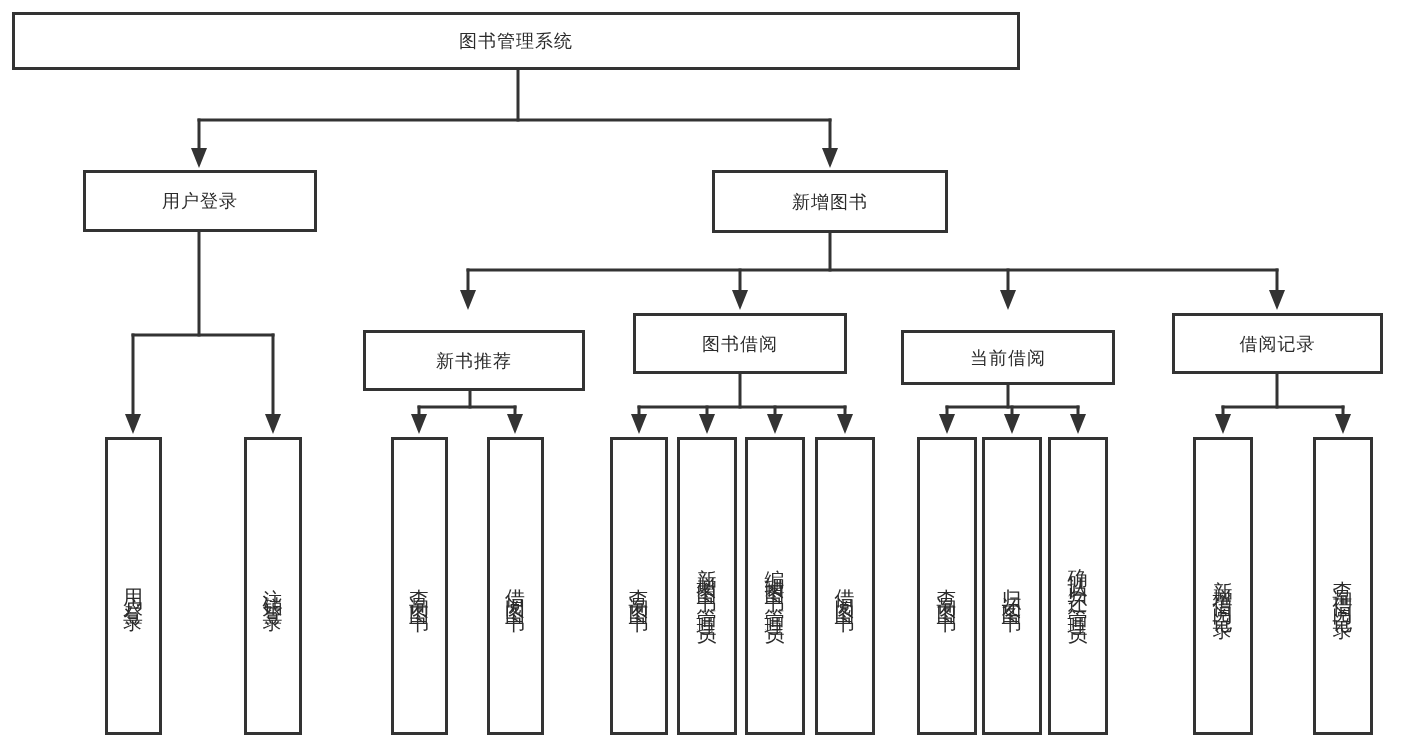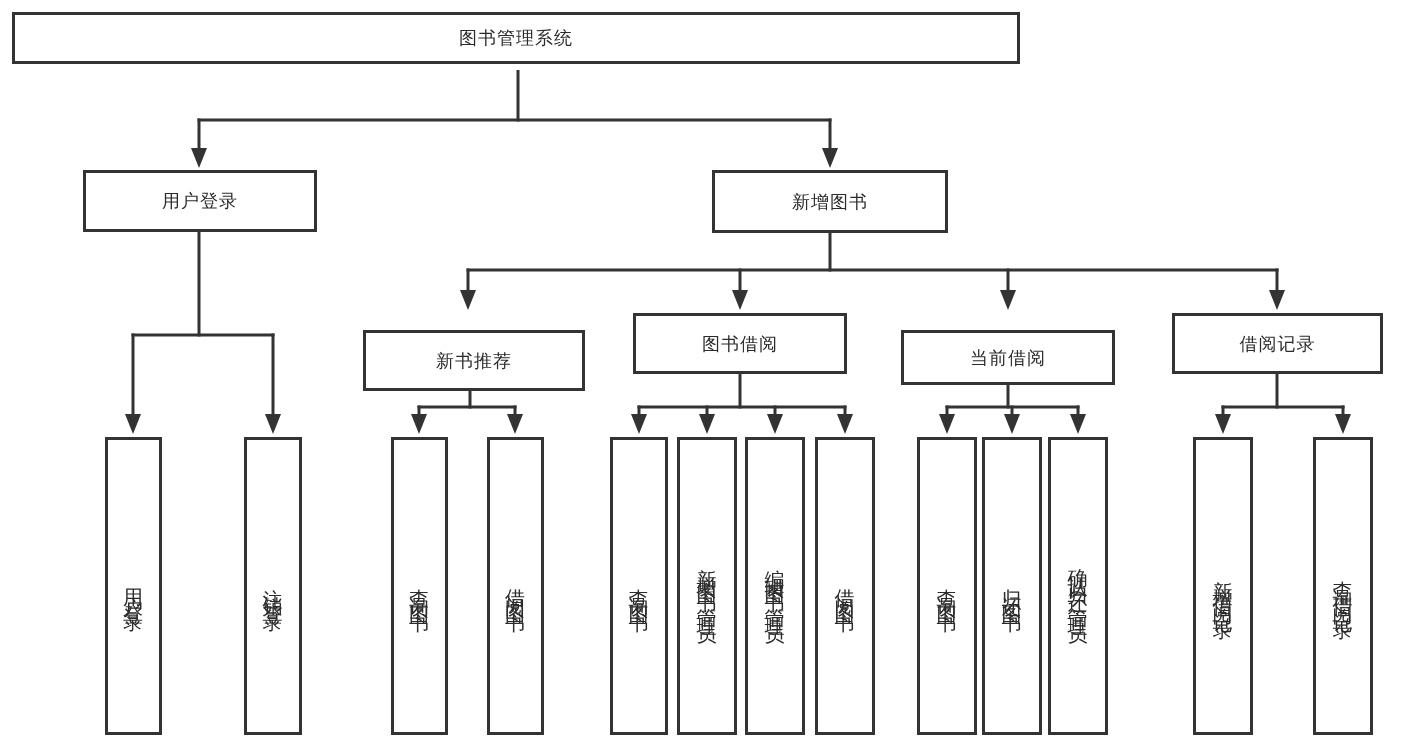--- a/index.html
+++ b/index.html
@@ -114,21 +114,21 @@
     <polygon points="1070,414 1086,414 1078,434"></polygon>
 
     <line x1="1277" y1="374" x2="1277" y2="408.5"></line>
     <line x1="1221.5" y1="407" x2="1344.5" y2="407"></line>
     <line x1="1223" y1="405.5" x2="1223" y2="417"></line>
     <polygon points="1215,414 1231,414 1223,434"></polygon>
     <line x1="1343" y1="405.5" x2="1343" y2="417"></line>
     <polygon points="1335,414 1351,414 1343,434"></polygon>
   </svg>
 
-  <div class="box h" style="left:12px; top:12px; width:1008px; height:52px;">图书管理系统</div>
+  <div class="box h" style="left:12px; top:12px; width:1008px; height:58px;">图书管理系统</div>
 
   <div class="box h" style="left:83px; top:170px; width:234px; height:62px;">用户登录</div>
   <div class="box h" style="left:712px; top:170px; width:236px; height:63px;">新增图书</div>
 
   <div class="box h" style="left:363px; top:313px; width:222px; height:61px;margin-top:17px;">新书推荐</div>
   <div class="box h" style="left:633px; top:313px; width:214px; height:61px;">图书借阅</div>
   <div class="box h" style="left:901px; top:330px; width:214px; height:55px;">当前借阅</div>
   <div class="box h" style="left:1172px; top:313px; width:211px; height:61px;">借阅记录</div>
 
   <div class="box v" style="left:105px; width:57px;">用户登录</div>

